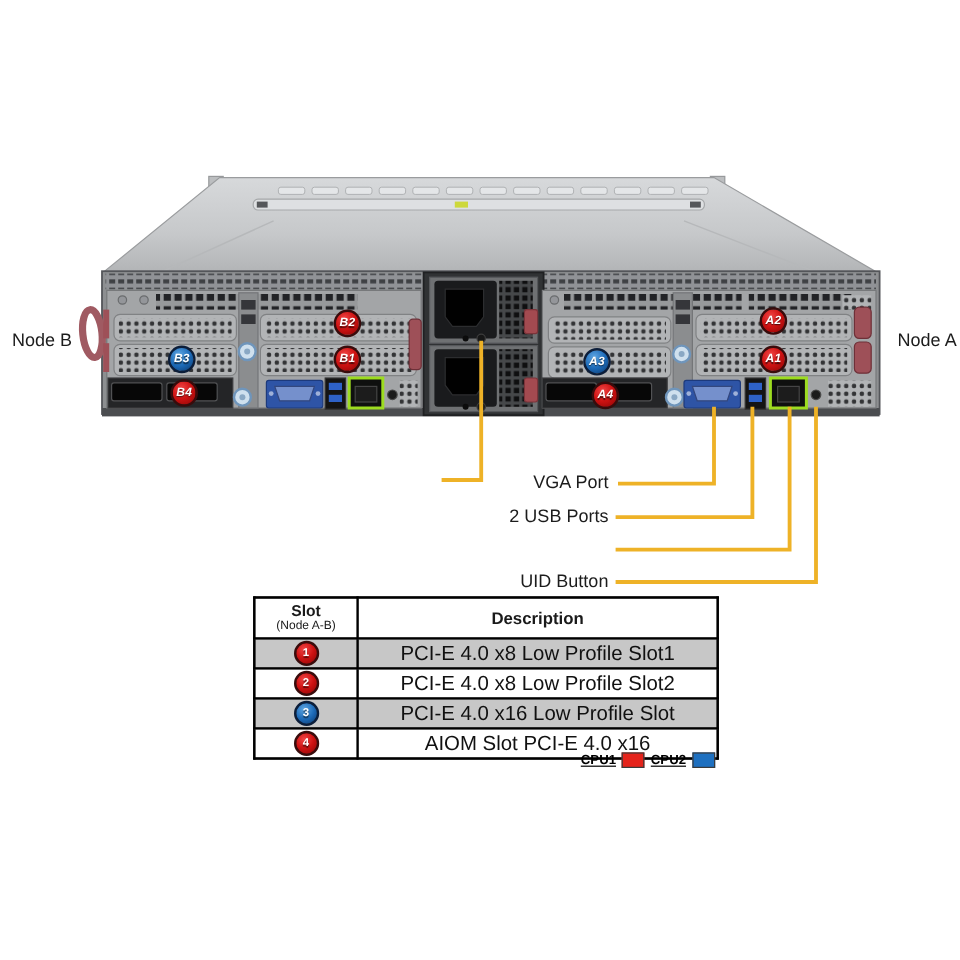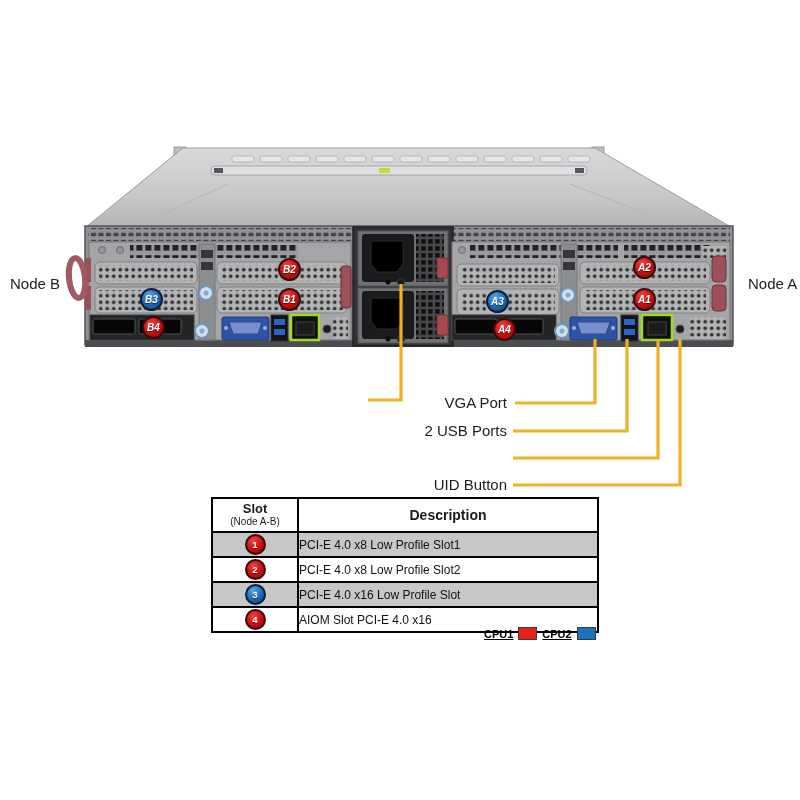--- a/index.html
+++ b/index.html
@@ -35,21 +35,21 @@
   .slot-table tr.white td{background:#ffffff;}
   .cell-badge{text-align:center;vertical-align:middle;}
   .tbadge{
     width:17px;height:17px;margin:1px auto;border-radius:50%;
     display:flex;align-items:center;justify-content:center;
     font-weight:bold;font-size:9.5px;color:#fff;box-sizing:content-box;
     text-shadow:0 1px 1px rgba(0,0,0,.6);
   }
   .tbadge.red{background:radial-gradient(circle at 38% 30%, #f04545 0%, #cf1212 48%, #870505 100%);border:2px solid #390c0c;}
   .tbadge.blue{background:radial-gradient(circle at 38% 30%, #5fa6e2 0%, #1c6ab8 52%, #0c3668 100%);border:2px solid #0c1e3a;}
-  .cell-desc{font-size:12px;padding-left:12px;text-align:left;vertical-align:middle;color:#111;margin-top:44px;}
+  .cell-desc{font-size:17px;padding-left:12px;text-align:center;vertical-align:middle;color:#111;margin-top:44px;}
   
   .legend{position:absolute;left:484px;top:627px;display:flex;align-items:center;gap:5px;font-size:11px;font-weight:bold;color:#000;text-decoration:underline;}
   .swatch{width:17px;height:11px;border:1px solid #3a3a3a;display:inline-block;}
   .swatch.red{background:#e5231b;}
   .swatch.blue{background:#1e70c0;}
 </style>
 </head>
 <body>
 
 <div class="canvas">

